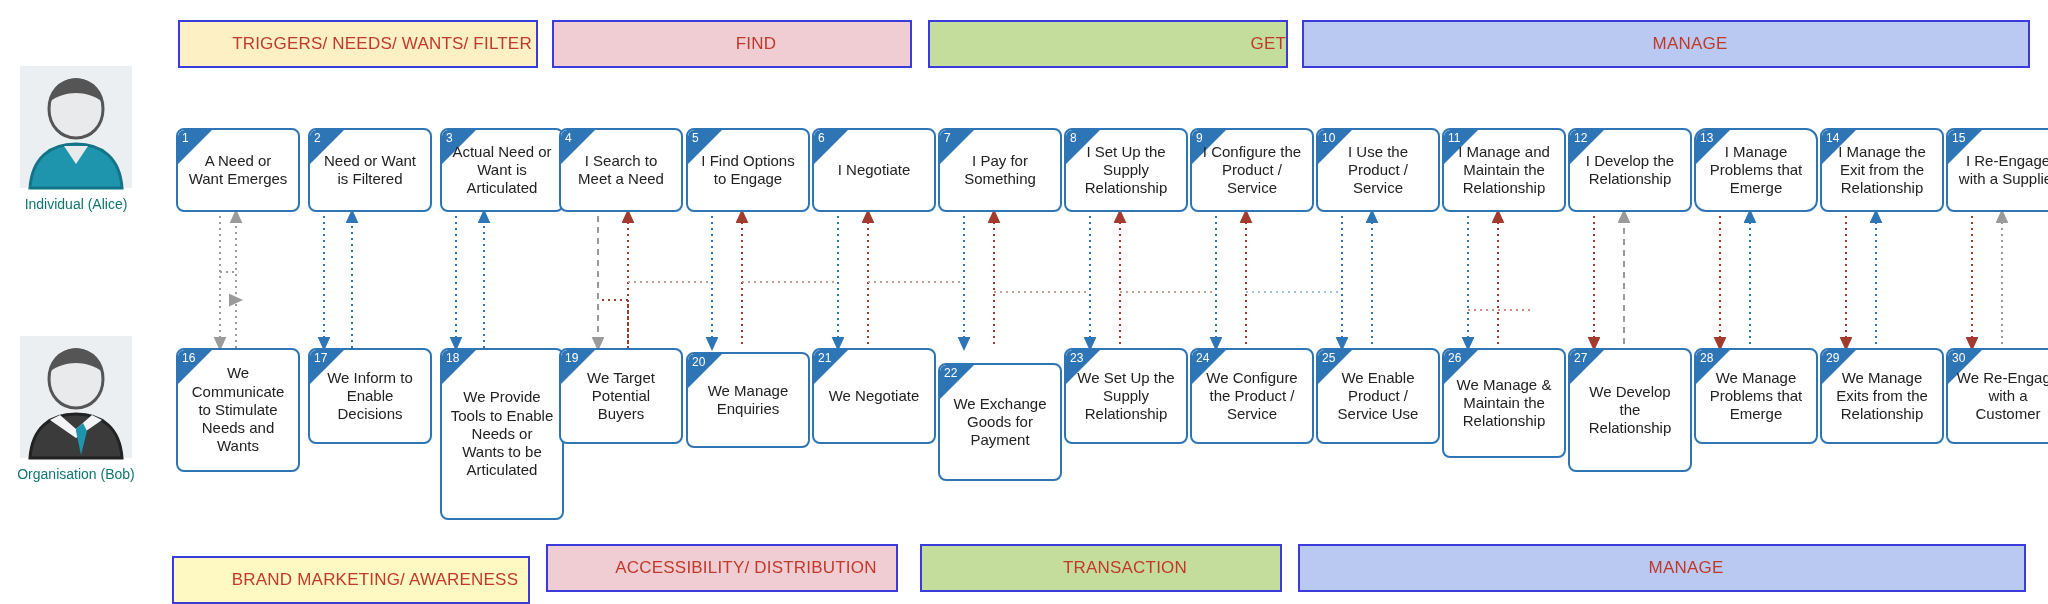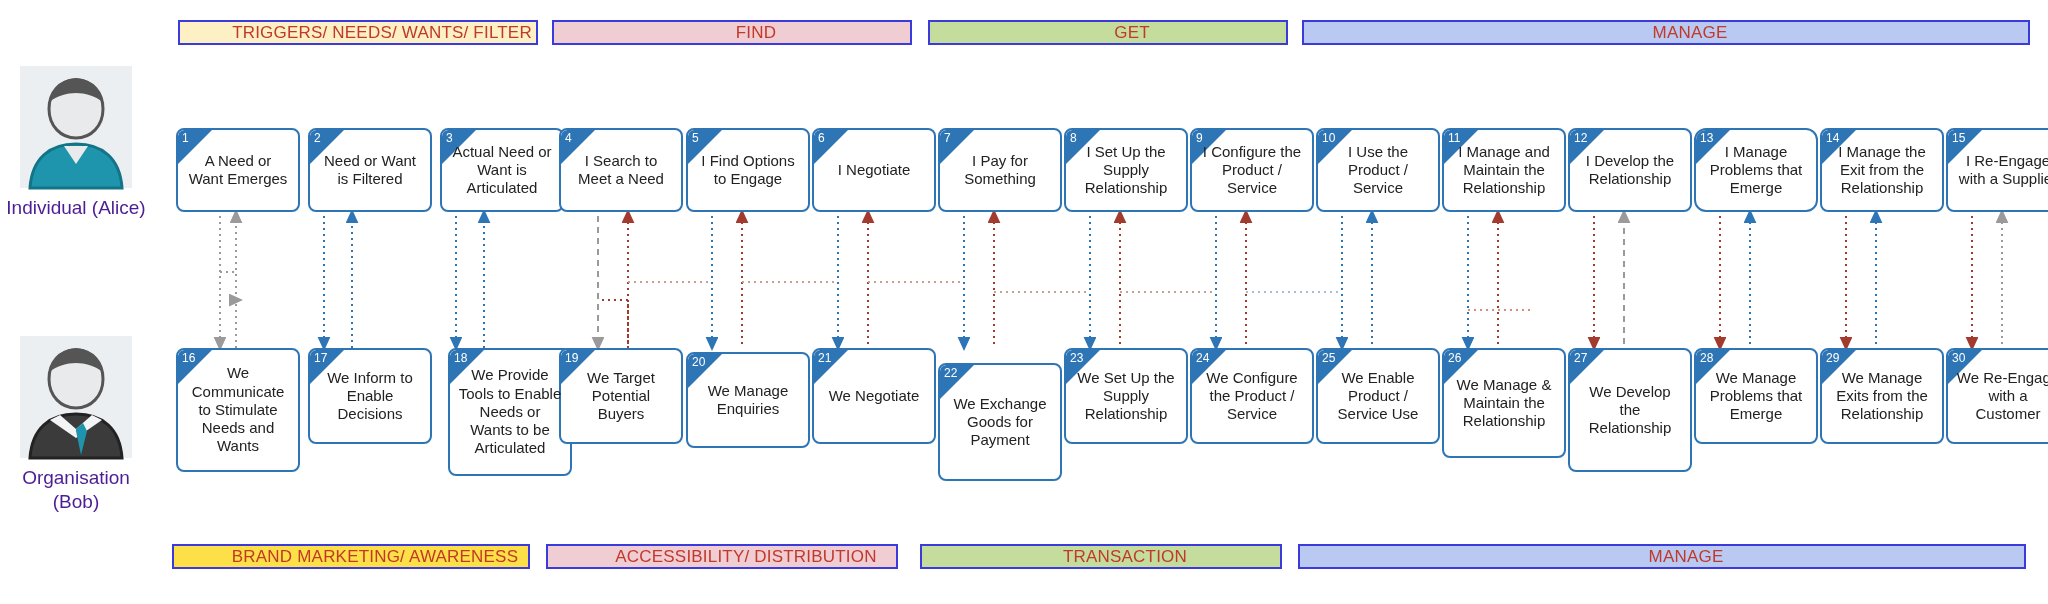--- a/index.html
+++ b/index.html
@@ -25,35 +25,35 @@
     position: absolute;
     box-sizing: border-box;
     border: 2px solid #3b3bdb;
     display: flex;
     align-items: center;
     justify-content: center;
     font-size: 17px;
     letter-spacing: .2px;
     text-align: center;
     color: #c0392b;
-    height: 25px;
+    height: 48px;
     padding-left: 48px;
   }
   .phase.top { top: 20px; }
   .phase.bot { top: 544px; }
 
   
   .persona {
     position: absolute;
     width: 140px;
     text-align: center;
   }
   .persona-label {
-    font-size: 19px;
-    color: #4c1d95;
+    font-size: 14px;
+    color: #0f766e;
     line-height: 1.25;
     margin-top: 4px;
   }
   .avatar-wrap { position: relative; width: 140px; height: 130px; }
 
   
   .step {
     position: absolute;
     box-sizing: border-box;
     width: 124px;
@@ -203,28 +203,28 @@
       <path d="M1246 292 L1342 292" stroke="#9fc0de" stroke-dasharray="2,4"></path>
     </g>
   </svg>
 
   <div class="phase top" style="left:178px; width:360px; background:#fdf0c4;">
     <span>TRIGGERS/ NEEDS/ WANTS/ FILTER</span>
   </div>
   <div class="phase top" style="left:552px; width:360px; background:#f0cdd2;justify-content:center;">
     <span>FIND</span>
   </div>
-  <div class="phase top" style="left:928px; width:360px; background:#c5dd9c;">
+  <div class="phase top" style="left:928px; width:360px; background:#c5dd9c;justify-content:flex-end;">
     <span>GET</span>
   </div>
   <div class="phase top" style="left:1302px; width:728px; background:#b9c9f2;">
     <span>MANAGE</span>
   </div>
 
-  <div class="phase bot" style="left:172px; width:358px; background:#fde047;">
+  <div class="phase bot" style="left:172px; width:358px; background:#fef9c3;margin-top:12px;">
     <span>BRAND MARKETING/ AWARENESS</span>
   </div>
   <div class="phase bot" style="left:546px; width:352px; background:#f0cdd2;">
     <span>ACCESSIBILITY/ DISTRIBUTION</span>
   </div>
   <div class="phase bot" style="left:920px; width:362px; background:#c5dd9c;">
     <span>TRANSACTION</span>
   </div>
   <div class="phase bot" style="left:1298px; width:728px; background:#b9c9f2;">
     <span>MANAGE</span>
@@ -309,21 +309,21 @@
   <div class="step" style="left:176px; top:348px; height:124px;">
     <span class="corner"></span>
     <span class="num">16</span>
     <span class="txt">We Communicate to Stimulate Needs and Wants</span>
   </div>
   <div class="step" style="left:308px; top:348px; height:96px;">
     <span class="corner"></span>
     <span class="num">17</span>
     <span class="txt">We Inform to Enable Decisions</span>
   </div>
-  <div class="step" style="left:440px; top:348px; height:128px;margin-left:8px;">
+  <div class="step" style="left:440px; top:348px; height:172px;">
     <span class="corner"></span>
     <span class="num">18</span>
     <span class="txt">We Provide Tools to Enable Needs or Wants to be Articulated</span>
   </div>
   <div class="step" style="left:559px; top:348px; height:96px;">
     <span class="corner"></span>
     <span class="num">19</span>
     <span class="txt">We Target Potential Buyers</span>
   </div>
   <div class="step" style="left:686px; top:352px; height:96px;">

